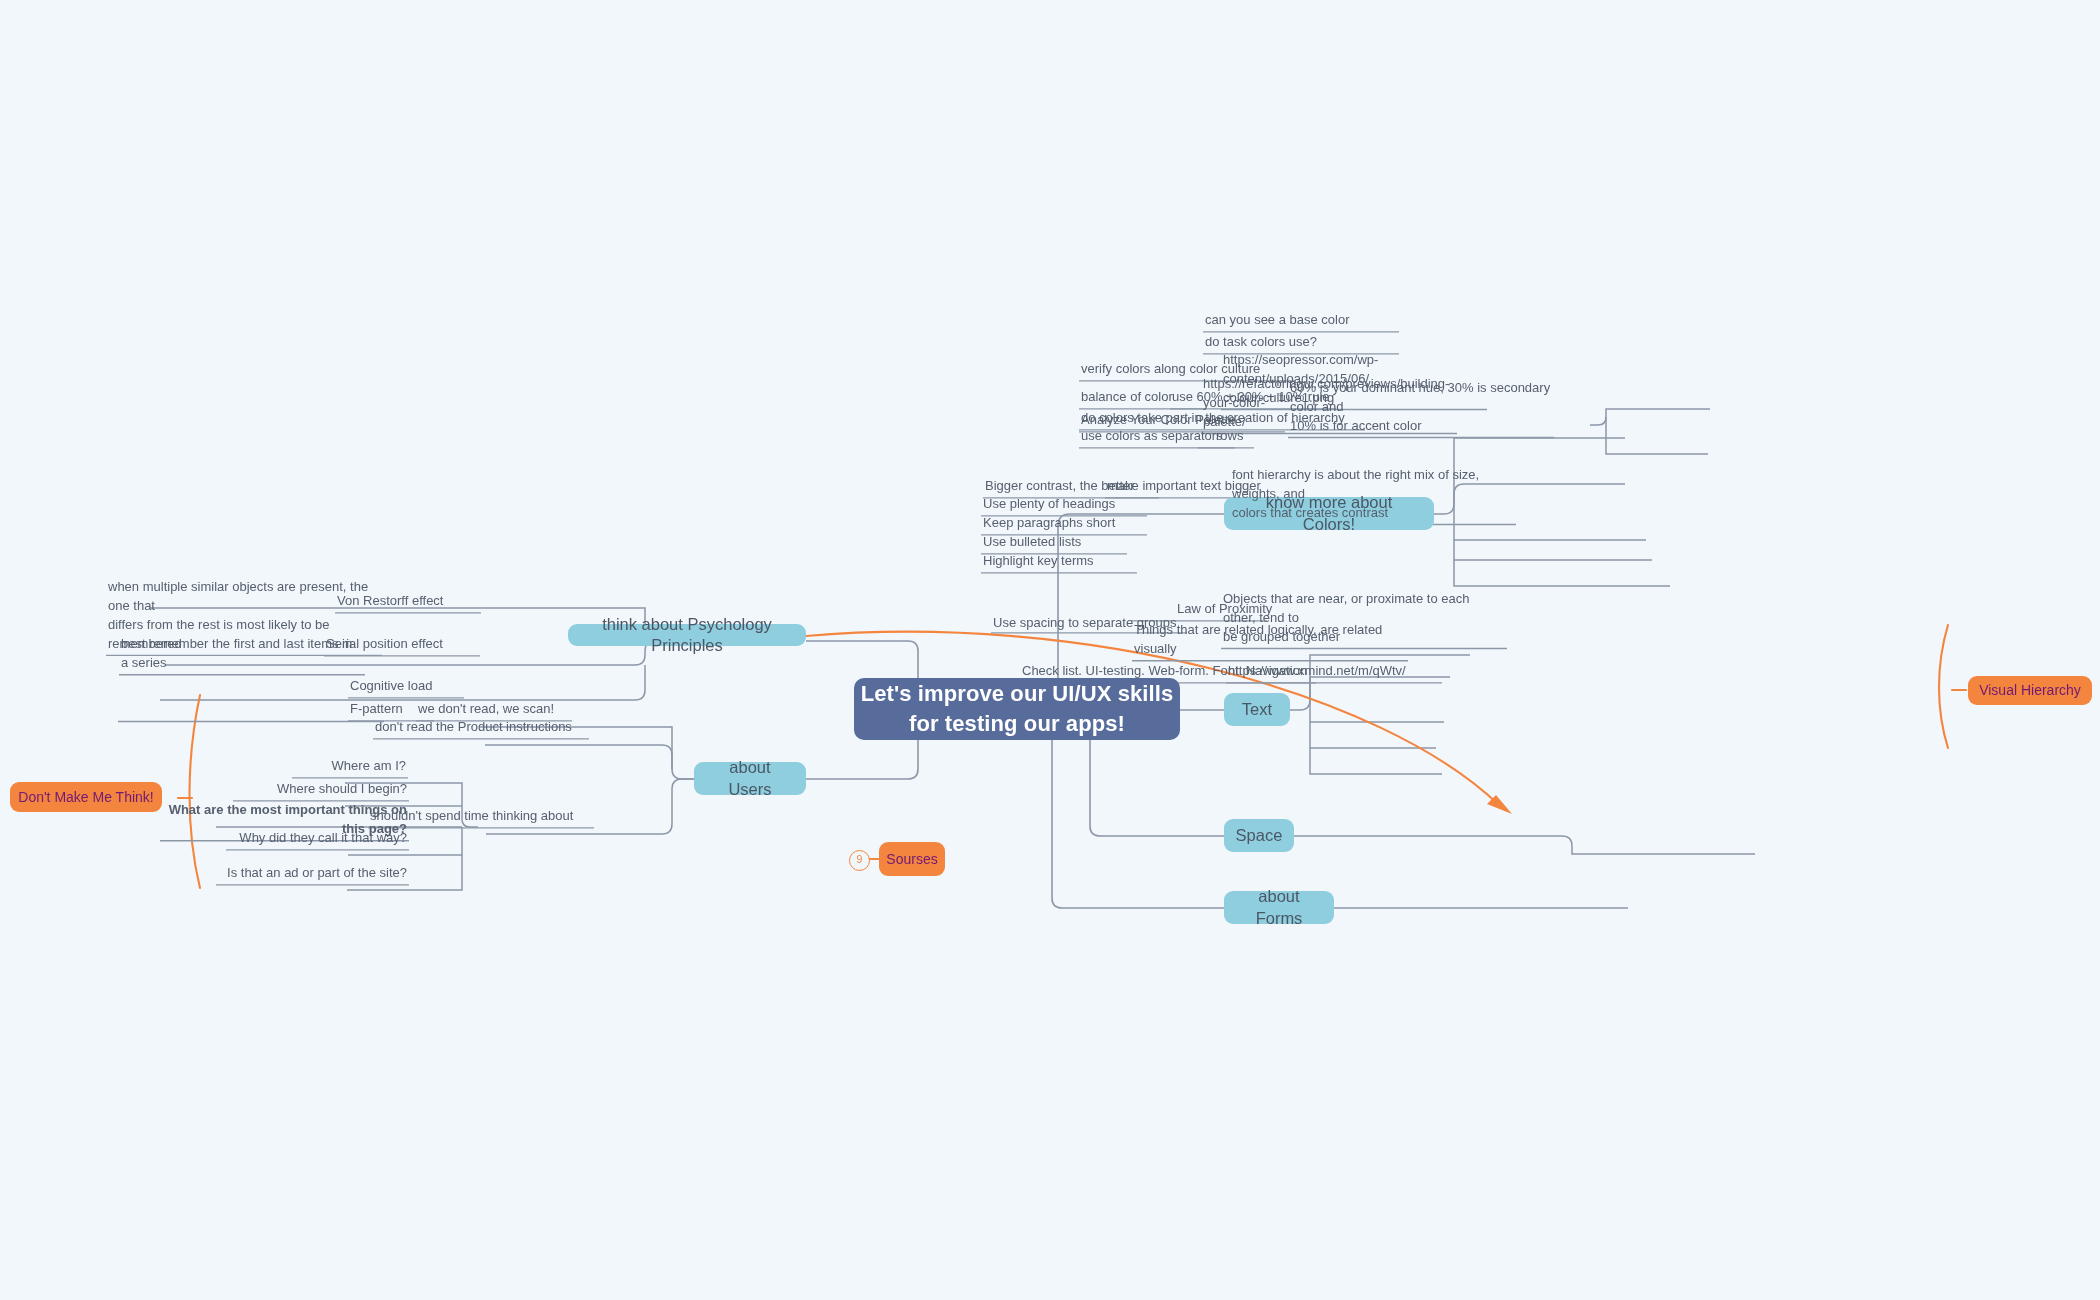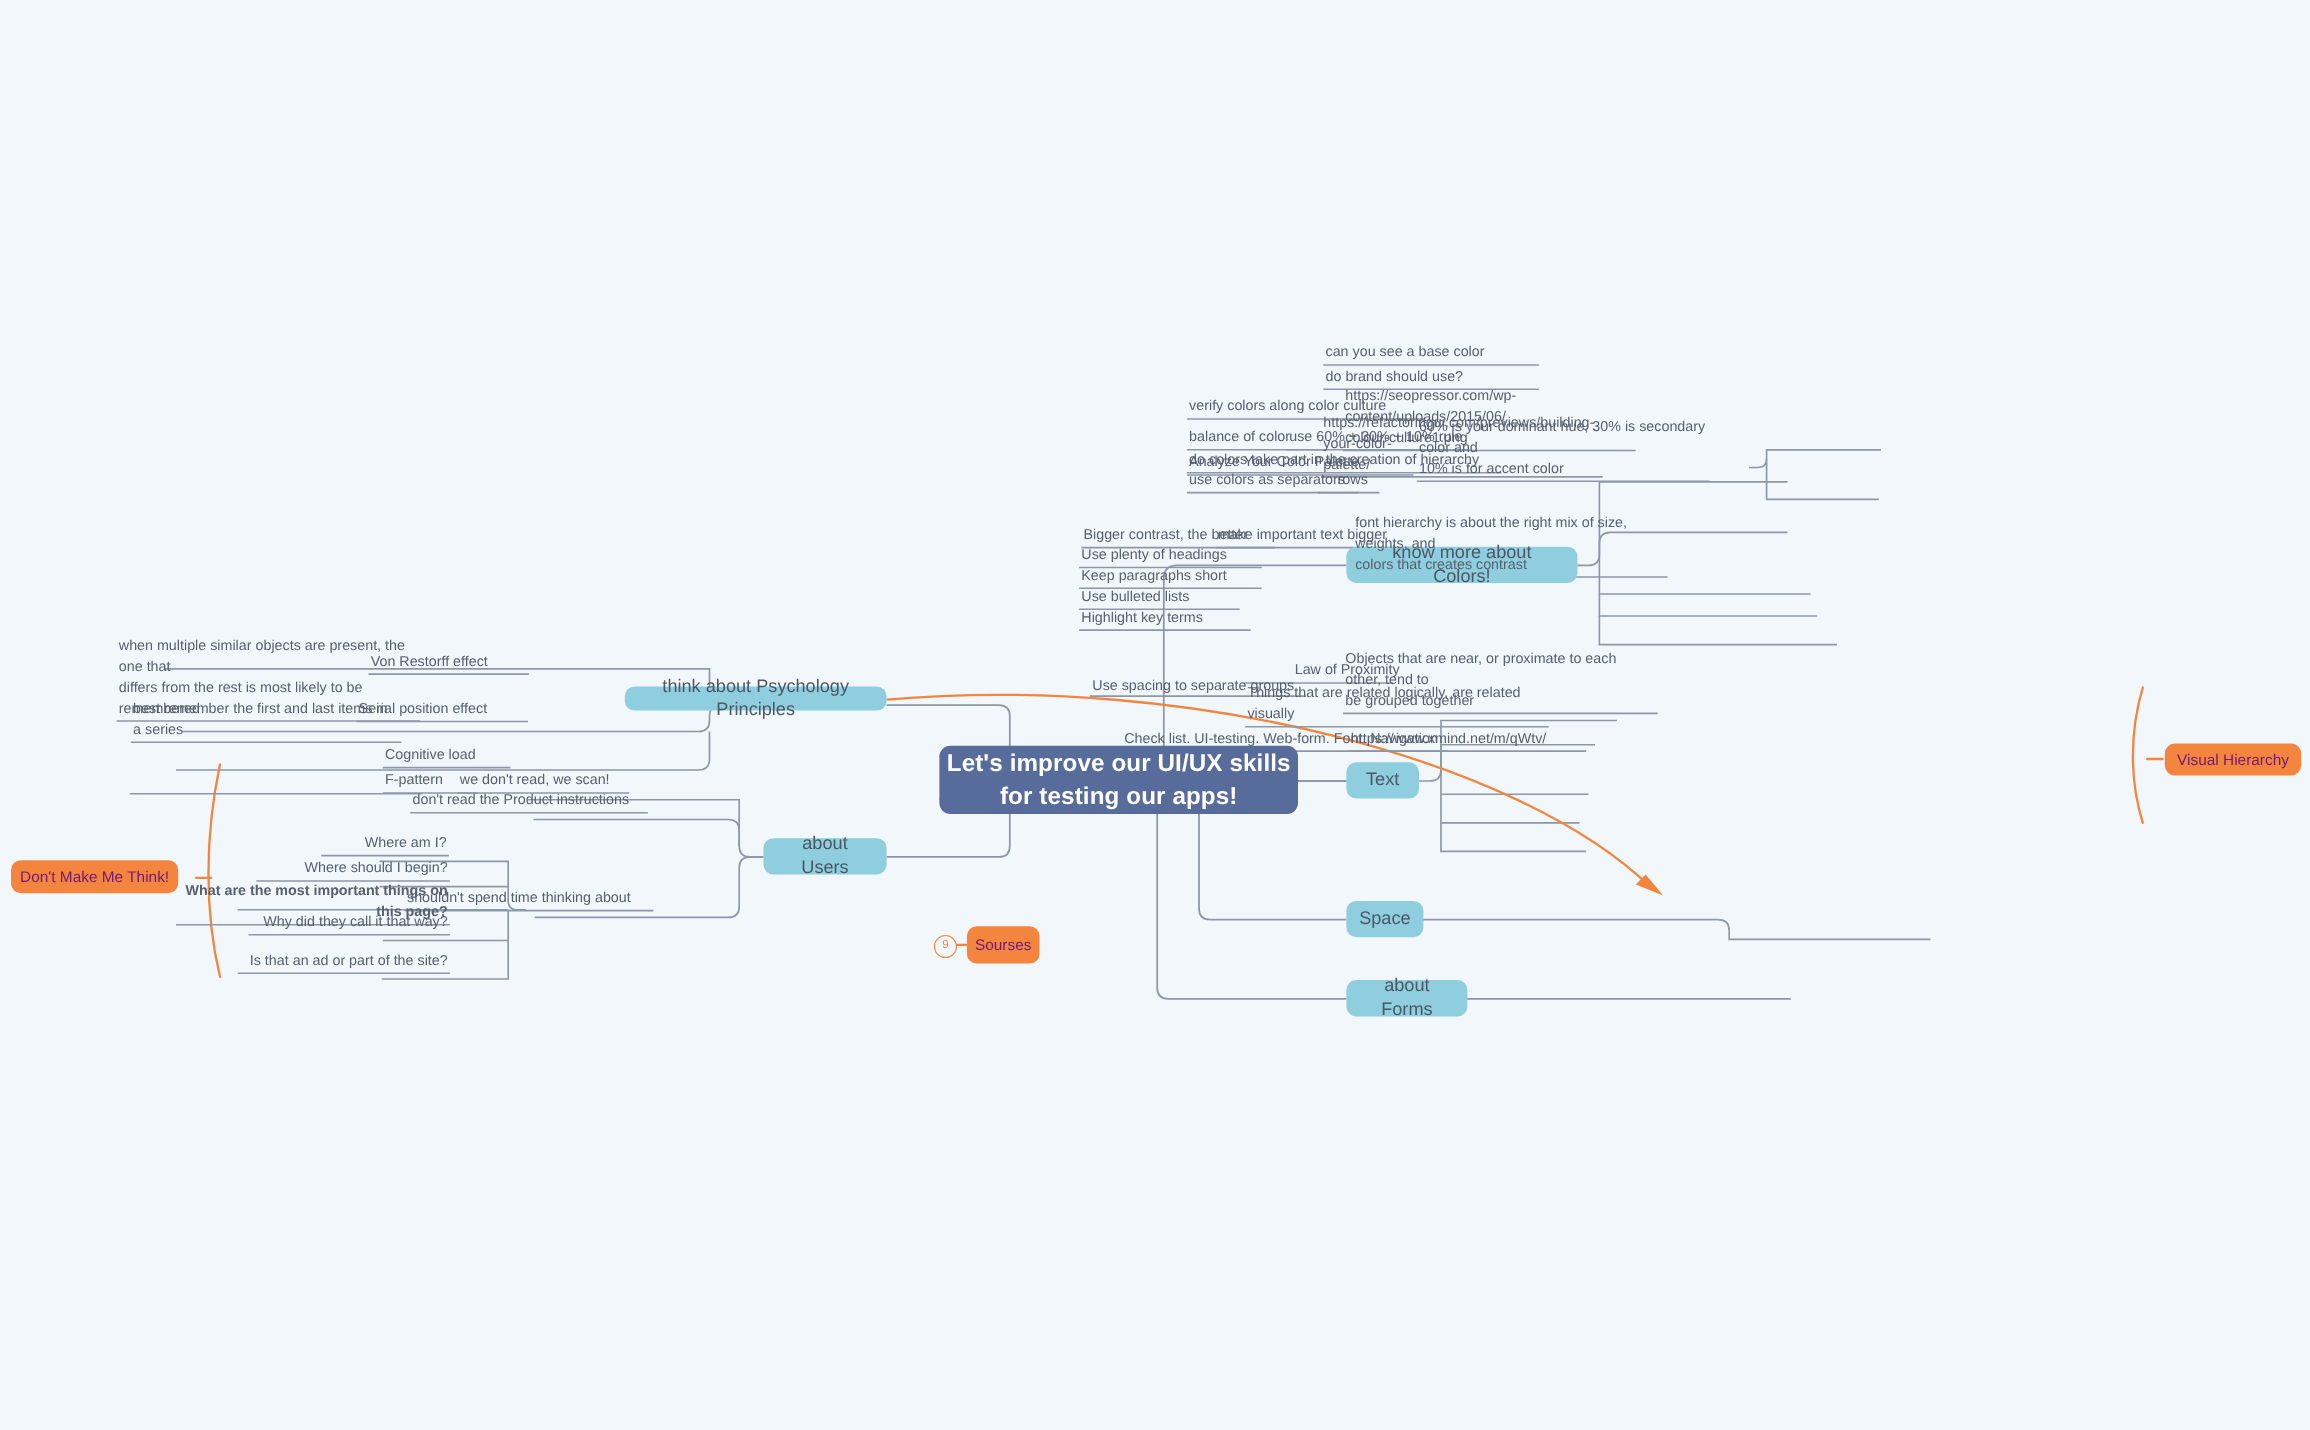--- a/index.html
+++ b/index.html
@@ -256,21 +256,21 @@
   <div class="leaf plain" style="left:290px; top:757px; width:120px; text-align:right;">Where am I?</div>
   <div class="leaf plain" style="left:231px; top:780px; width:180px; text-align:right;">Where should I begin?</div>
   <div class="leaf plain" style="left:158px; top:801px; width:253px; text-align:right;font-weight:bold;">What are the most important things on this page?</div>
   <div class="leaf plain" style="left:224px; top:829px; width:187px; text-align:right;">Why did they call it that way?</div>
   <div class="leaf plain" style="left:214px; top:864px; width:197px; text-align:right;">Is that an ad or part of the site?</div>
 
   <div class="leaf plain" style="left:1077px; top:411px; width:210px;">Analyze Your Color Palette</div>
   <div class="leaf plain" style="left:1199px; top:375px; width:260px;">https://refactoringui.com/previews/building-your-color-
 palette/</div>
   <div class="leaf plain" style="left:1201px; top:311px; width:200px;">can you see a base color</div>
-  <div class="leaf plain" style="left:1201px; top:333px; width:200px;">do brand should use?</div>
+  <div class="leaf plain" style="left:1201px; top:333px; width:200px;">do task colors use?</div>
 
   <div class="leaf plain" style="left:1077px; top:360px; width:220px;">verify colors along color culture</div>
   <div class="leaf plain" style="left:1219px; top:351px; width:270px;">https://seopressor.com/wp-content/uploads/2015/06/
 colour-culture1.png</div>
 
   <div class="leaf plain" style="left:1077px; top:388px; width:130px;">balance of color</div>
   <div class="leaf plain" style="left:1168px; top:388px; width:170px;">use  60% + 30% + 10% rule</div>
   <div class="leaf plain" style="left:1286px; top:379px; width:270px;">60% is your dominant hue, 30% is secondary color and
 10% is for accent color</div>
 

